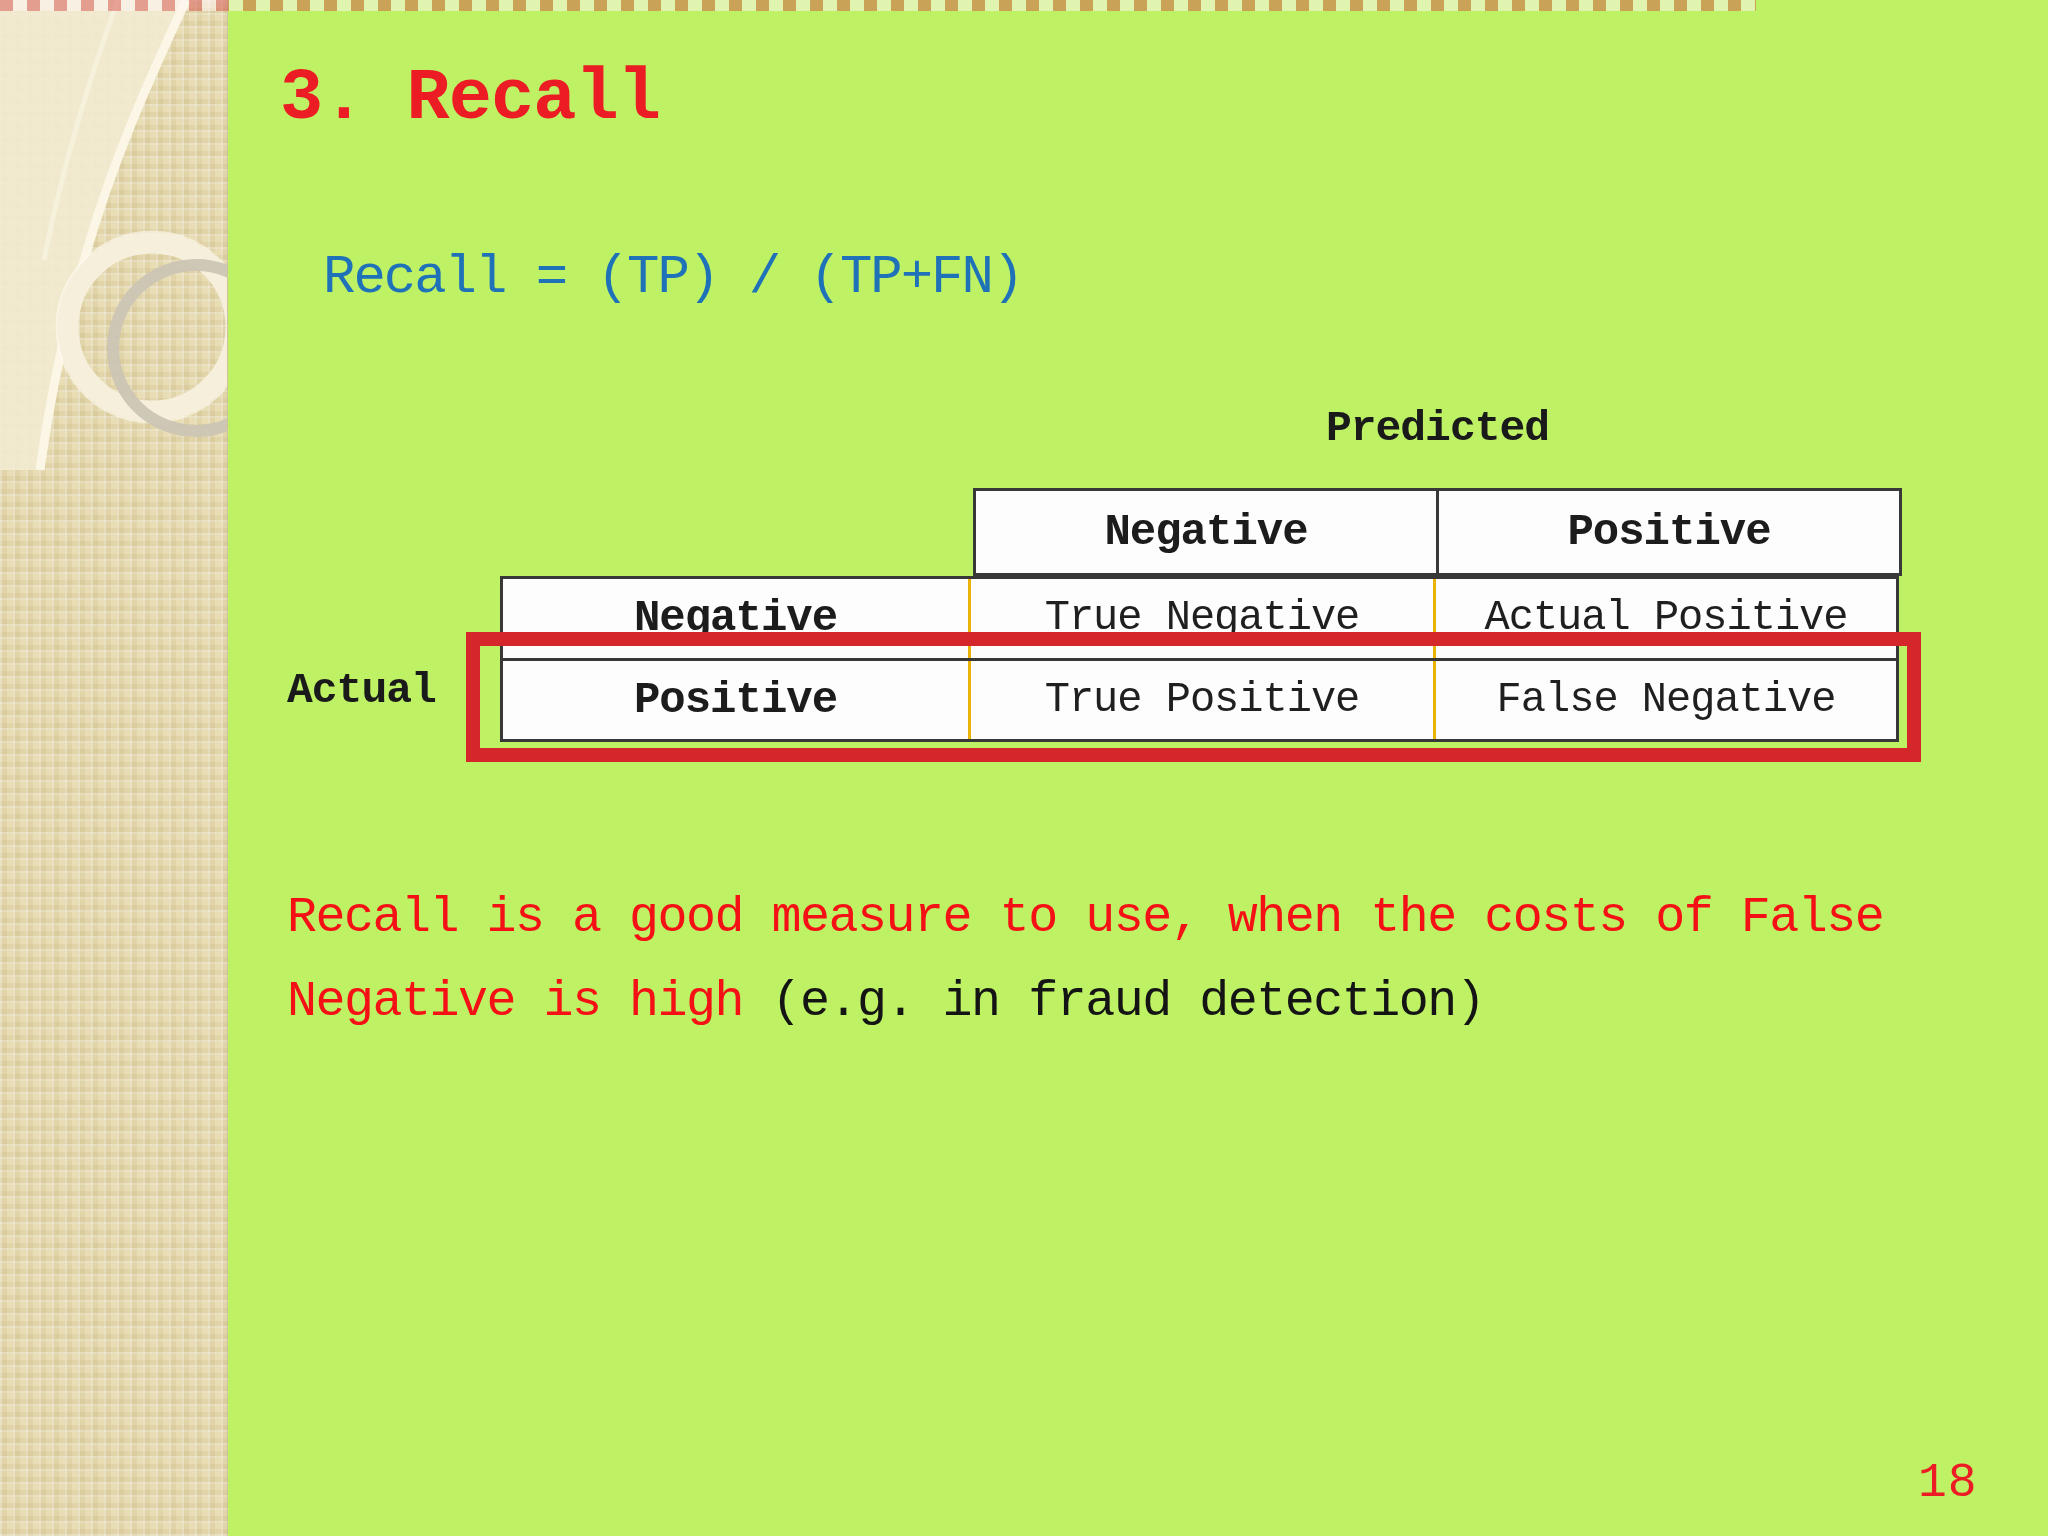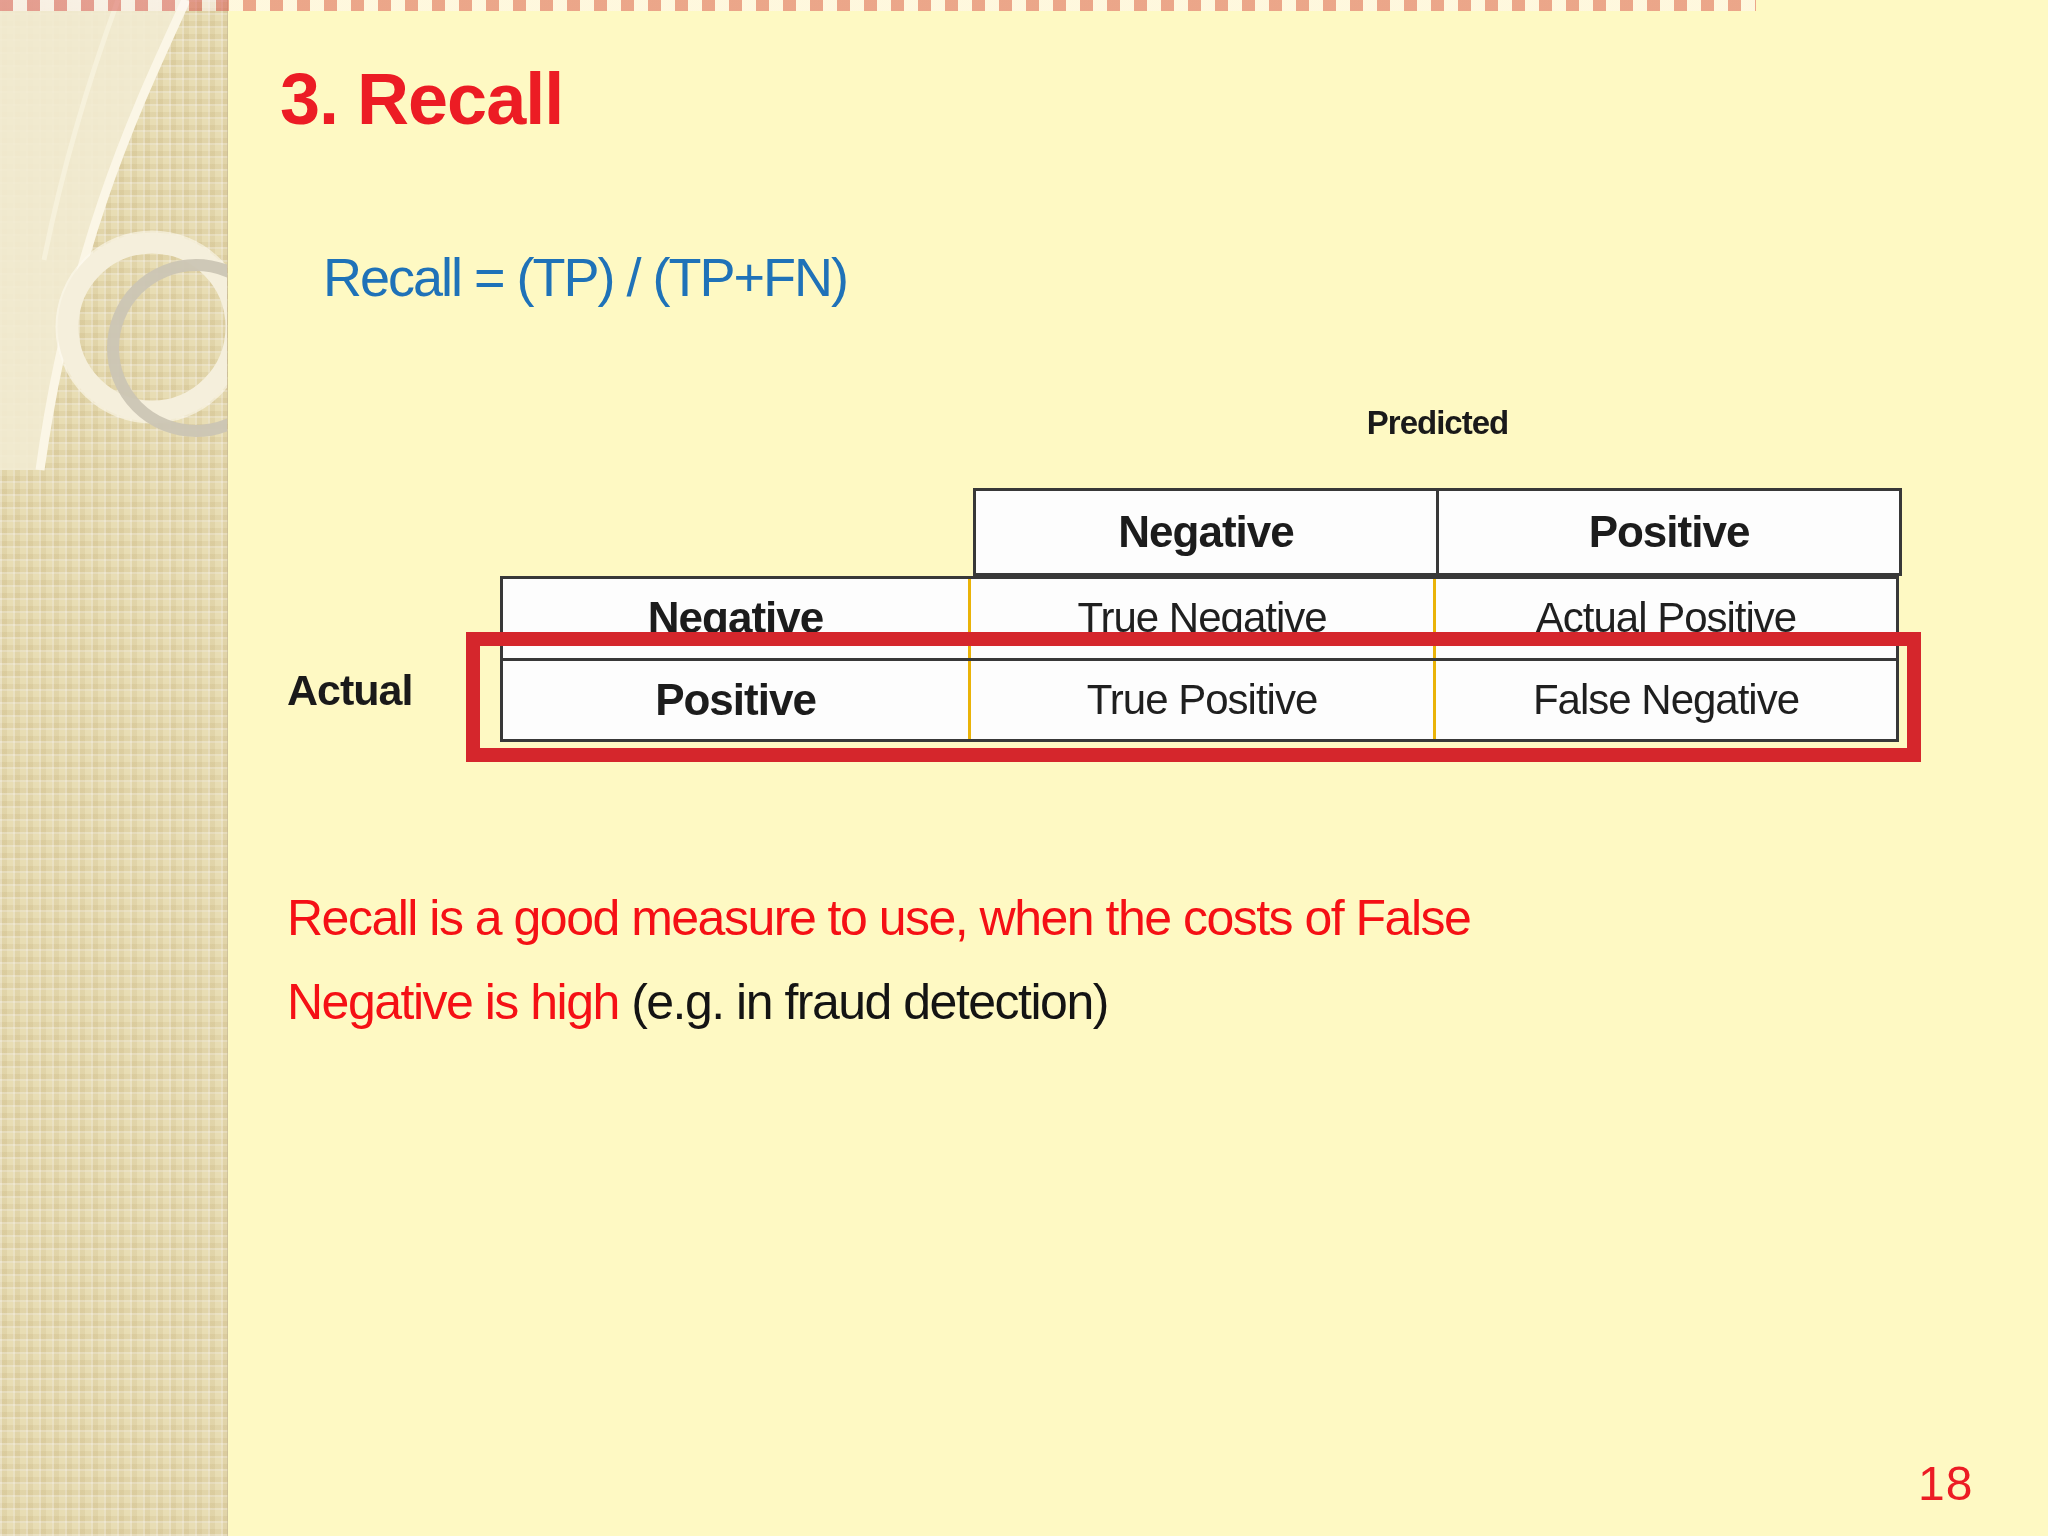--- a/index.html
+++ b/index.html
@@ -1,18 +1,18 @@
 <!DOCTYPE html>
 <html><head>
 <meta charset="utf-8">
 <style>
   html,body{margin:0;padding:0;background:#ffffff;}
   #stage{
     position:relative;width:2048px;height:1536px;overflow:hidden;
-    background:#fef9c3;font-family:Liberation Sans, sans-serif;
+    background:#bef264;font-family:Liberation Mono, monospace;
   }
 
   
   #sidebar{
     position:absolute;left:0;top:0;width:227px;height:1536px;overflow:hidden;
     background-color:#e8ddb4;
     background-image:
       repeating-linear-gradient(0deg, rgba(255,255,255,0.30) 0 2px, rgba(0,0,0,0) 2px 13px),
       repeating-linear-gradient(90deg, rgba(255,255,255,0.30) 0 2px, rgba(0,0,0,0) 2px 13px),
       repeating-linear-gradient(0deg, rgba(166,138,64,0.10) 0 7px, rgba(0,0,0,0) 7px 13px),
@@ -33,21 +33,21 @@
   #title{
     left:280px;top:60px;font-size:72px;font-weight:700;
     color:#ec1c24;letter-spacing:-1px;line-height:1.1;
   }
   #formula{
     left:286px;top:248px;font-size:54px;font-weight:400;
     color:#1f72b8;letter-spacing:-2px;line-height:1.1;margin-left:37px;
   }
   #predicted-label{
     left:973px;top:404px;width:929px;text-align:center;
-    font-size:33px;font-weight:700;color:#1a1a1a;letter-spacing:-1px;
+    font-size:43px;font-weight:700;color:#1a1a1a;letter-spacing:-1px;
   }
   #actual-label{
     left:287px;top:622px;font-size:43px;font-weight:700;
     color:#1a1a1a;letter-spacing:-1px;margin-top:44px;
   }
 
   
   #header-box{
     position:absolute;left:973px;top:488px;width:929px;height:88px;
     border:3px solid #383838;box-sizing:border-box;display:flex;

